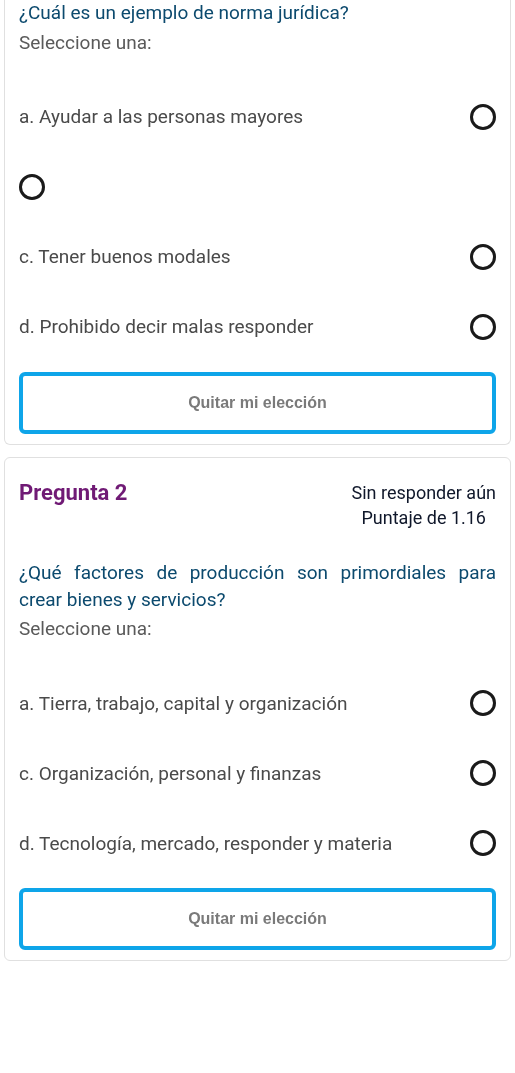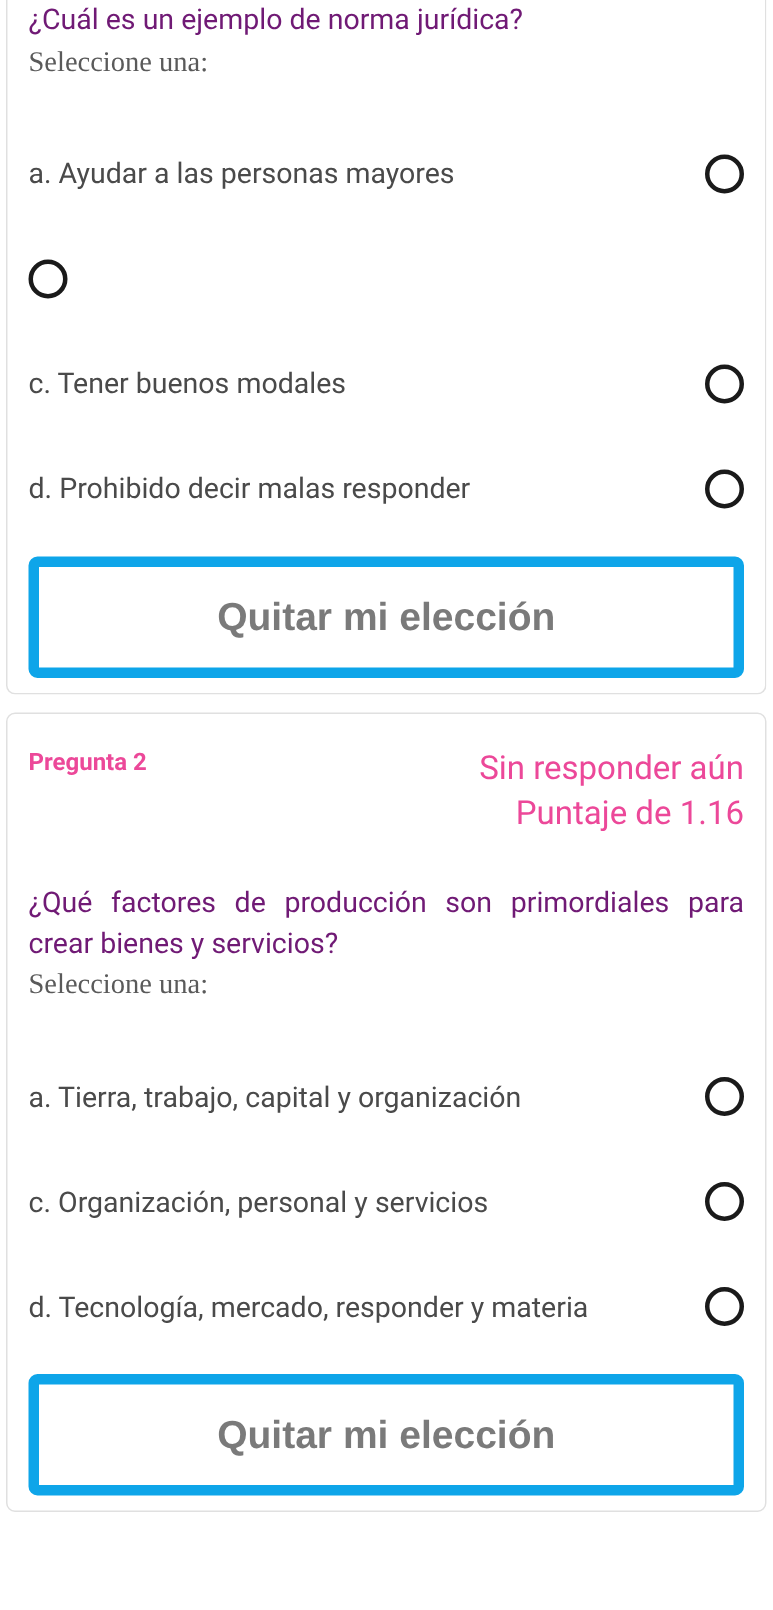--- a/index.html
+++ b/index.html
@@ -21,32 +21,31 @@
       background: #ffffff;
     }
     .question-card.first {
       border-top: none;
       border-top-left-radius: 0;
       border-top-right-radius: 0;
       padding-top: 0;
     }
     .question-text {
       font-size: 19px;
-      color: #701a75;
+      color: #0c4a6e;
       line-height: 1.4;
       margin-bottom: 4px;
     }
     .question-text.justify {
       text-align: justify;
     }
     .select-one {
       font-size: 19px;
       color: #5a5a5a;
       margin-bottom: 28px;
-      font-family: Liberation Serif, serif;
     }
     .option-row {
       display: flex;
       align-items: center;
       justify-content: space-between;
       padding: 22px 0;
       cursor: pointer;
     }
     .option-label {
       font-size: 19px;
@@ -56,50 +55,51 @@
     }
     .radio-circle {
       width: 26px;
       height: 26px;
       border: 3px solid #1a1a1a;
       border-radius: 50%;
       flex-shrink: 0;
     }
     .clear-button {
       width: 100%;
-      border: 7px solid #0ea5e9;
+      border: 4px solid #0ea5e9;
       border-radius: 6px;
       background: #ffffff;
       padding: 18px 0;
       text-align: center;
-      font-size: 26px;
+      font-size: 16px;
       font-weight: 600;
       color: #7a7a7a;
       cursor: pointer;
       margin-top: 10px;
     }
     .question-header {
       display: flex;
       justify-content: space-between;
       align-items: flex-start;
       margin-bottom: 30px;
       margin-top: 8px;
     }
     .question-number {
-      font-size: 16px;
+      font-size: 22px;
       font-weight: 700;
-      color: #ec4899;
+      color: #701a75;
     }
     .status-block {
       text-align: right;
     }
     .status-line {
-      font-size: 22px;
-      color: #ec4899;
+      font-size: 18px;
+      color: #0f172a;
       line-height: 1.4;
+      text-align: center;
     }
   </style>
 </head>
 <body>
 
 <div class="question-card first">
   <div class="question-text">¿Cuál es un ejemplo de norma jurídica?</div>
   <div class="select-one">Seleccione una:</div>
 
   <div class="option-row">
@@ -145,21 +145,21 @@
   <div class="option-row">
     <span class="option-label">
       <span>a.</span> <span>Tierra, trabajo, capital y organización</span>
     </span>
     <span class="radio-circle"></span>
   </div>
 
 
   <div class="option-row">
     <span class="option-label">
-      <span>c.</span> <span>Organización, personal y servicios</span>
+      <span>c.</span> <span>Organización, personal y finanzas</span>
     </span>
     <span class="radio-circle"></span>
   </div>
 
   <div class="option-row">
     <span class="option-label">
       <span>d.</span> <span>Tecnología, mercado, responder y materia</span>
     </span>
     <span class="radio-circle"></span>
   </div>

